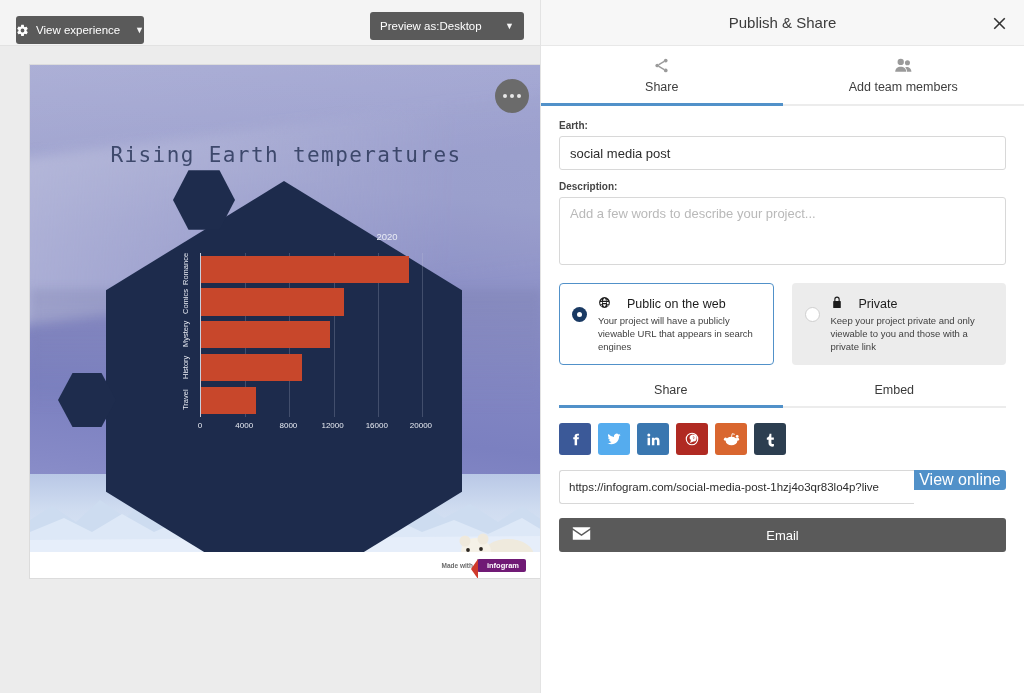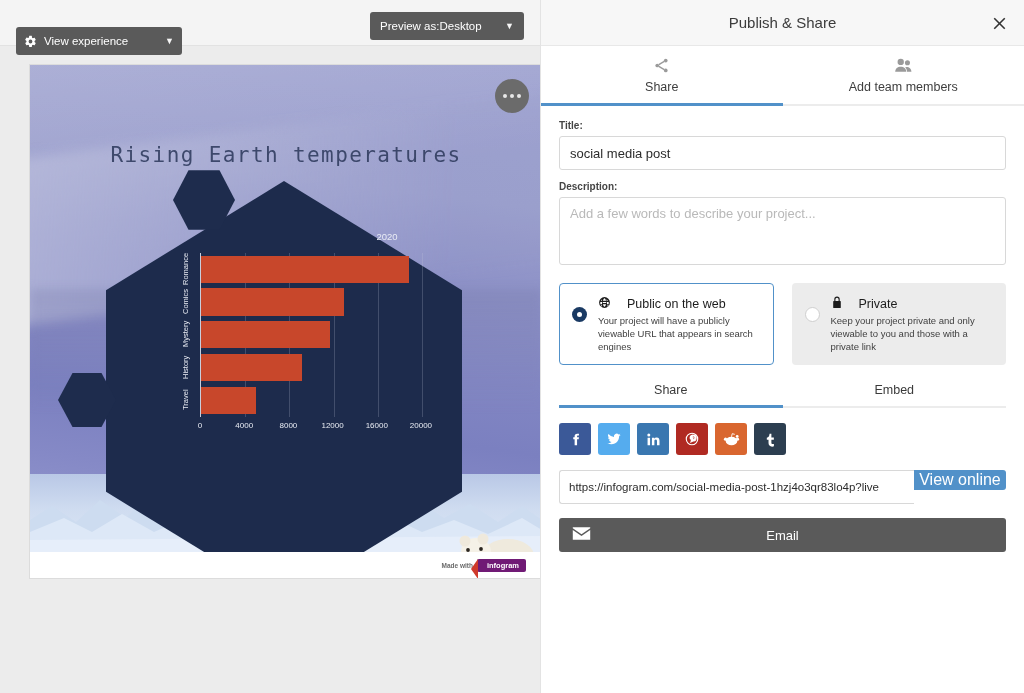--- a/index.html
+++ b/index.html
@@ -25,21 +25,21 @@
     position: absolute;
     background: #5a5a5a;
     color: #ffffff;
     border-radius: 3px;
     height: 28px;
     display: flex; align-items: center;
     font-size: 11.5px;
     cursor: pointer;
     user-select: none;
   }
-  .tb-view { left: 16px; top: 27px; width: 166px; padding: 0 8px; }
+  .tb-view { left: 16px; top: 16px; width: 128px; padding: 0 0; }
   .tb-preview { left: 370px; top: 12px; width: 154px; padding: 0 10px; }
   .tb-btn .gear { margin-right: 7px; display:flex; align-items:center;}
   .tb-btn .lbl { flex: 1; white-space: nowrap; }
   .tb-preview .lbl-key { }
   .tb-btn .chev { margin-left: 6px; font-size: 9px; opacity: .95; }
 
   
   .slide-wrap {
     position: absolute; left: 30px; top: 65px; width: 512px; height: 513px;
     background: #ffffff;
@@ -426,21 +426,21 @@
             <path d="M1.5 18c0-4 3.2-6.4 7-6.4s7 2.4 7 6.4z"></path>
             <path d="M16 11.8c3.2 0 6 2 6 6.2h-5.6c0-2.4-.9-4.5-2.3-5.9a7 7 0 011.9-.3z"></path>
           </svg>
         </span>
         <span>Add team members</span>
       </div>
     </div>
 
     <div class="rp-body">
 
-      <div class="field-label">Title:</div>
+      <div class="field-label">Earth:</div>
       <input class="text-input" type="text" value="social media post" style="">
 
       <div class="gap"></div>
 
       <div class="field-label">Description:</div>
       <textarea class="text-area" placeholder="Add a few words to describe your project..." style=""></textarea>
 
       <div class="privacy-row">
         <div class="priv-card sel">
           <span class="radio on"></span>

